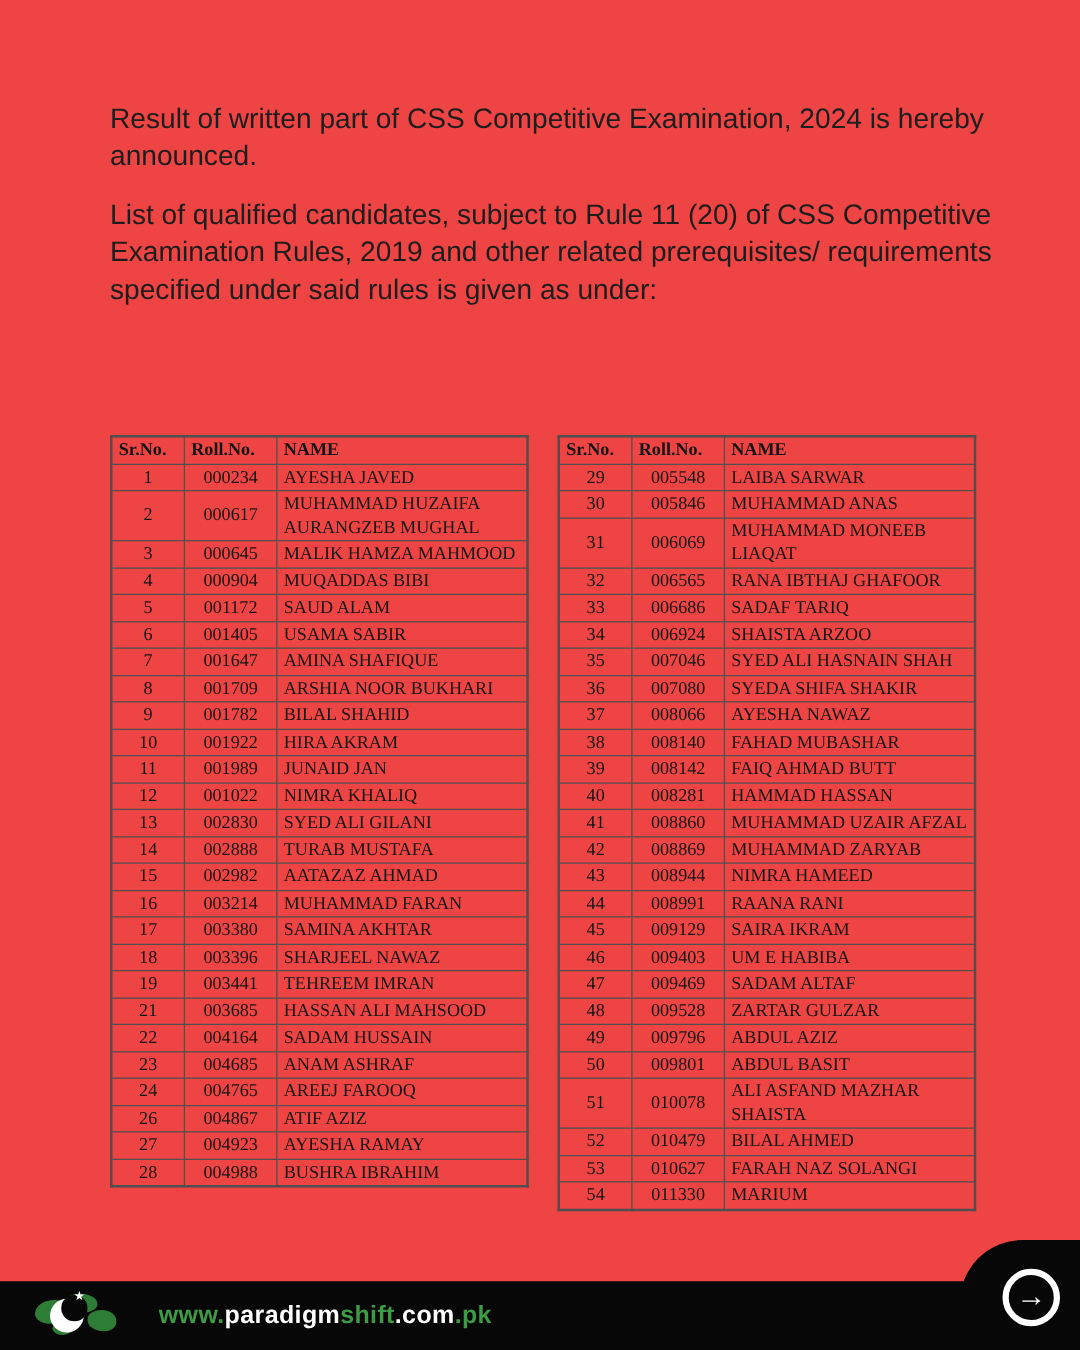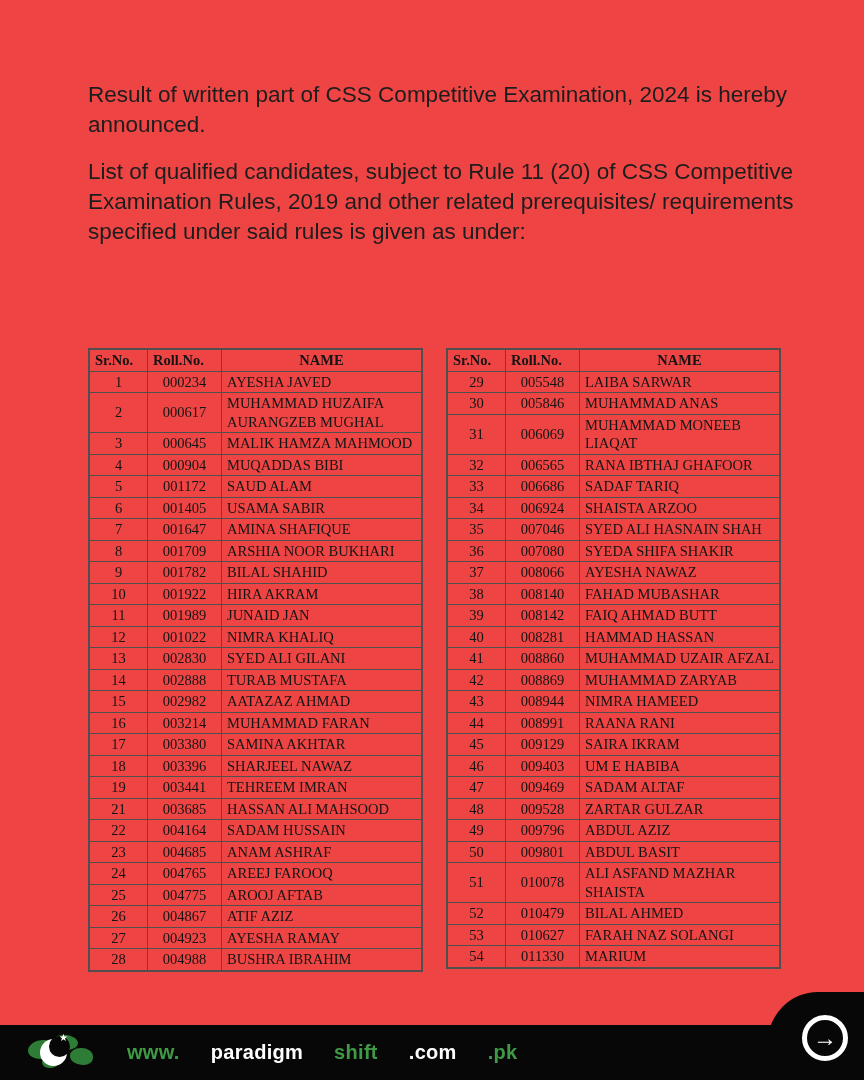--- a/index.html
+++ b/index.html
@@ -21,21 +21,21 @@
   table.result-table{
     border-collapse:collapse;table-layout:fixed;
     font-family:"Liberation Serif",serif;font-size:14.5px;color:#141414;
     border:2px solid #4f4f4f;
     padding-left:18px;
   }
   .result-table th,.result-table td{
     border:1px solid #4f4f4f;padding:1px 5px;line-height:18.5px;
     overflow:hidden;
   }
-  .result-table th{font-weight:bold;text-align:center;}
+  .result-table th{font-weight:bold;text-align:left;}
   .col-sr{width:47px;text-align:center;}
   .col-roll{width:63px;text-align:center;}
   .col-name{width:189px;text-align:left;}
   th.col-sr,th.col-roll{text-align:left;}
   
   .footer{
     position:absolute;left:0;bottom:0;width:864px;height:55px;
     background:#070707;
   }
   .footer-tab{
@@ -62,21 +62,21 @@
   .crescent-cut{
     position:absolute;left:21px;top:3px;width:21px;height:21px;
     background:#070707;border-radius:50%;
   }
   .logo .star{
     position:absolute;left:31px;top:0px;color:#ffffff;font-size:10px;line-height:10px;
   }
   .site{
     position:absolute;left:127px;top:0;height:55px;
     display:flex;align-items:center;
-    font-size:20px;font-weight:bold;letter-spacing:0.3px;white-space:pre;gap:31px;
+    font-size:20px;font-weight:bold;letter-spacing:0.3px;white-space:pre;
   }
   .site .g{color:#3f9a46;}
   .site .w{color:#ffffff;}
 </style>
 </head>
 <body>
 
 <div class="page">
 
   <div class="intro">
@@ -201,25 +201,20 @@
           </tr>
           <tr>
             <td class="col-sr">23</td>
             <td class="col-roll">004685</td>
             <td class="col-name">ANAM ASHRAF</td>
           </tr>
           <tr>
             <td class="col-sr">24</td>
             <td class="col-roll">004765</td>
             <td class="col-name">AREEJ FAROOQ</td>
-          </tr>
-          <tr>
-            <td class="col-sr">25</td>
-            <td class="col-roll">004775</td>
-            <td class="col-name">AROOJ AFTAB</td>
           </tr>
           <tr>
             <td class="col-sr">26</td>
             <td class="col-roll">004867</td>
             <td class="col-name">ATIF AZIZ</td>
           </tr>
           <tr>
             <td class="col-sr">27</td>
             <td class="col-roll">004923</td>
             <td class="col-name">AYESHA RAMAY</td>

